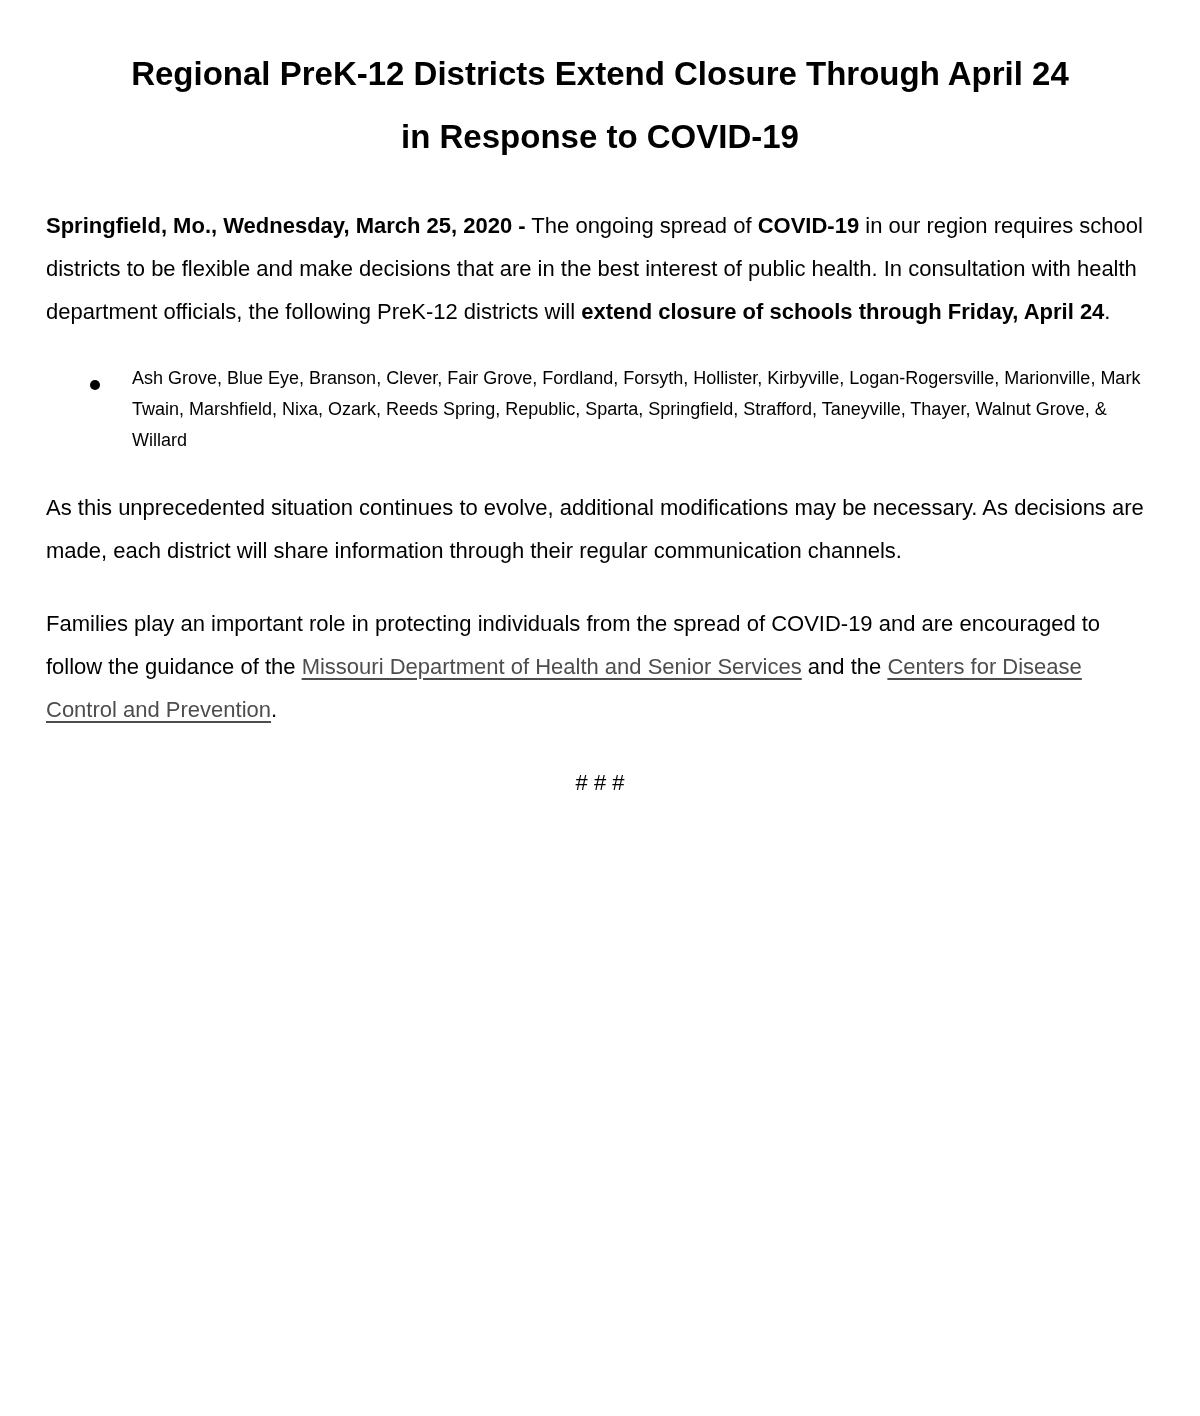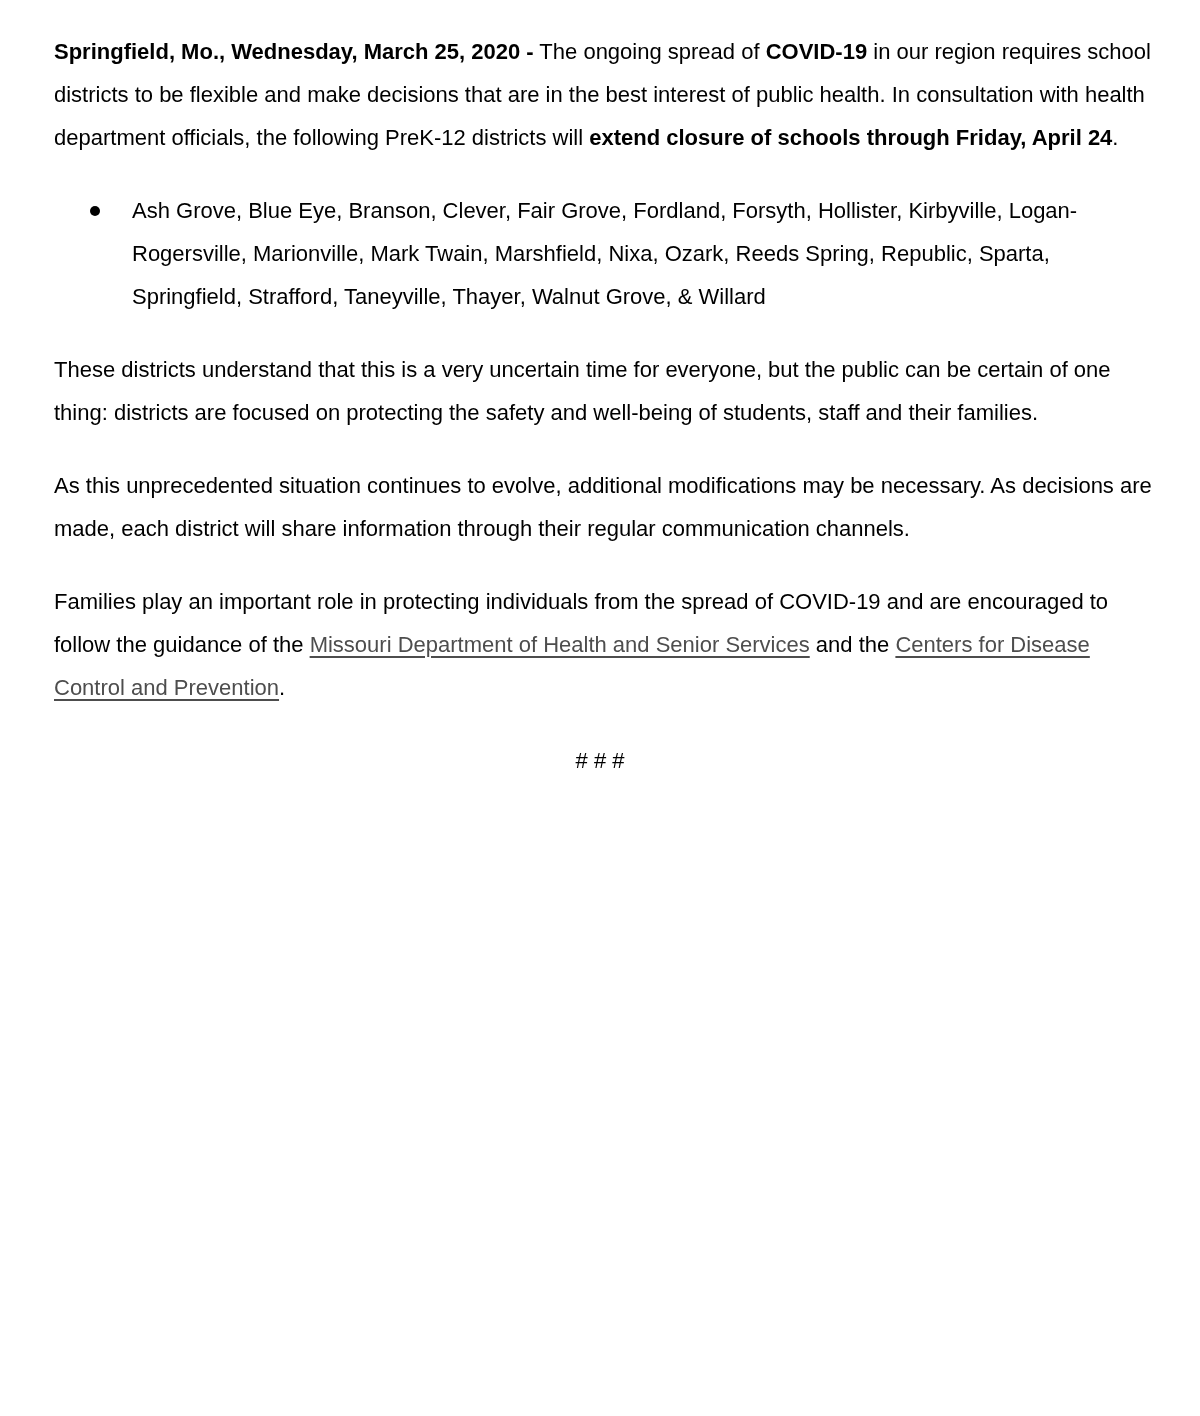--- a/index.html
+++ b/index.html
@@ -16,32 +16,32 @@
   h1.doc-title {
     margin: 12px 0 36px 0;
     font-size: 33px;
     line-height: 63px;
     font-weight: 700;
     text-align: center;
     letter-spacing: 0;
   }
   h1.doc-title .title-line { display: block; }
   p.body-para {
-    margin: 0 0 30px 12px;
+    margin: 0 0 30px 4px;
     font-size: 22px;
     line-height: 43px;
     text-align: left;
   }
   p.body-para strong { font-weight: 700; }
   ul.district-list {
     list-style: none;
     margin: 0 0 30px 0;
     padding: 0;
-    font-size: 22px;
-    line-height: 43px;
+    font-size: 18px;
+    line-height: 31px;
   }
   ul.district-list li {
     position: relative;
     padding-left: 90px;
   }
   ul.district-list li::before {
     content: "";
     position: absolute;
     left: 48px;
     top: 17px;
@@ -63,29 +63,32 @@
     line-height: 43px;
     text-align: center;
     font-weight: 400;
   }
 </style>
 </head>
 <body>
 
 <div class="page">
 
+  <h1 class="doc-title">
+      <span class="title-line">Regional PreK-12 Districts Extend Closure Through April 24</span>
+      <span class="title-line">in Response to COVID-19</span>
+    </h1>
 
   <p class="body-para"><strong>Springfield, Mo., Wednesday, March 25, 2020 -</strong><span> The ongoing spread of </span><strong>COVID-19</strong><span> in our region requires school districts to be flexible and make decisions that are in the best interest of public health. In consultation with health department officials, the following PreK-12 districts will </span><strong>extend closure of schools through Friday, April 24</strong><span>.</span></p>
 
   <ul class="district-list">
     <li><span>Ash Grove, Blue Eye, Branson, Clever, Fair Grove, Fordland, Forsyth, Hollister, Kirbyville, Logan-Rogersville, Marionville, Mark Twain, Marshfield, Nixa, Ozark, Reeds Spring, Republic, Sparta, Springfield, Strafford, Taneyville, Thayer, Walnut Grove, &amp; Willard</span></li>
   </ul>
 
 
-  <p class="body-para">These districts understand that this is a very uncertain time for everyone, but the public can be certain of one thing: districts are focused on protecting the safety and well-being of students, staff and their families.</p>
 
 
   <p class="body-para">As this unprecedented situation continues to evolve, additional modifications may be necessary. As decisions are made, each district will share information through their regular communication channels.</p>
 
   <p class="body-para"><span>Families play an important role in protecting individuals from the spread of COVID-19 and are encouraged to follow the guidance of the </span><a class="doc-link" href="#">Missouri Department of Health and Senior Services</a><span> and the </span><a class="doc-link" href="#">Centers for Disease Control and Prevention</a><span>.</span></p>
 
   <div class="end-mark"># # #</div>
 
 </div>
 

